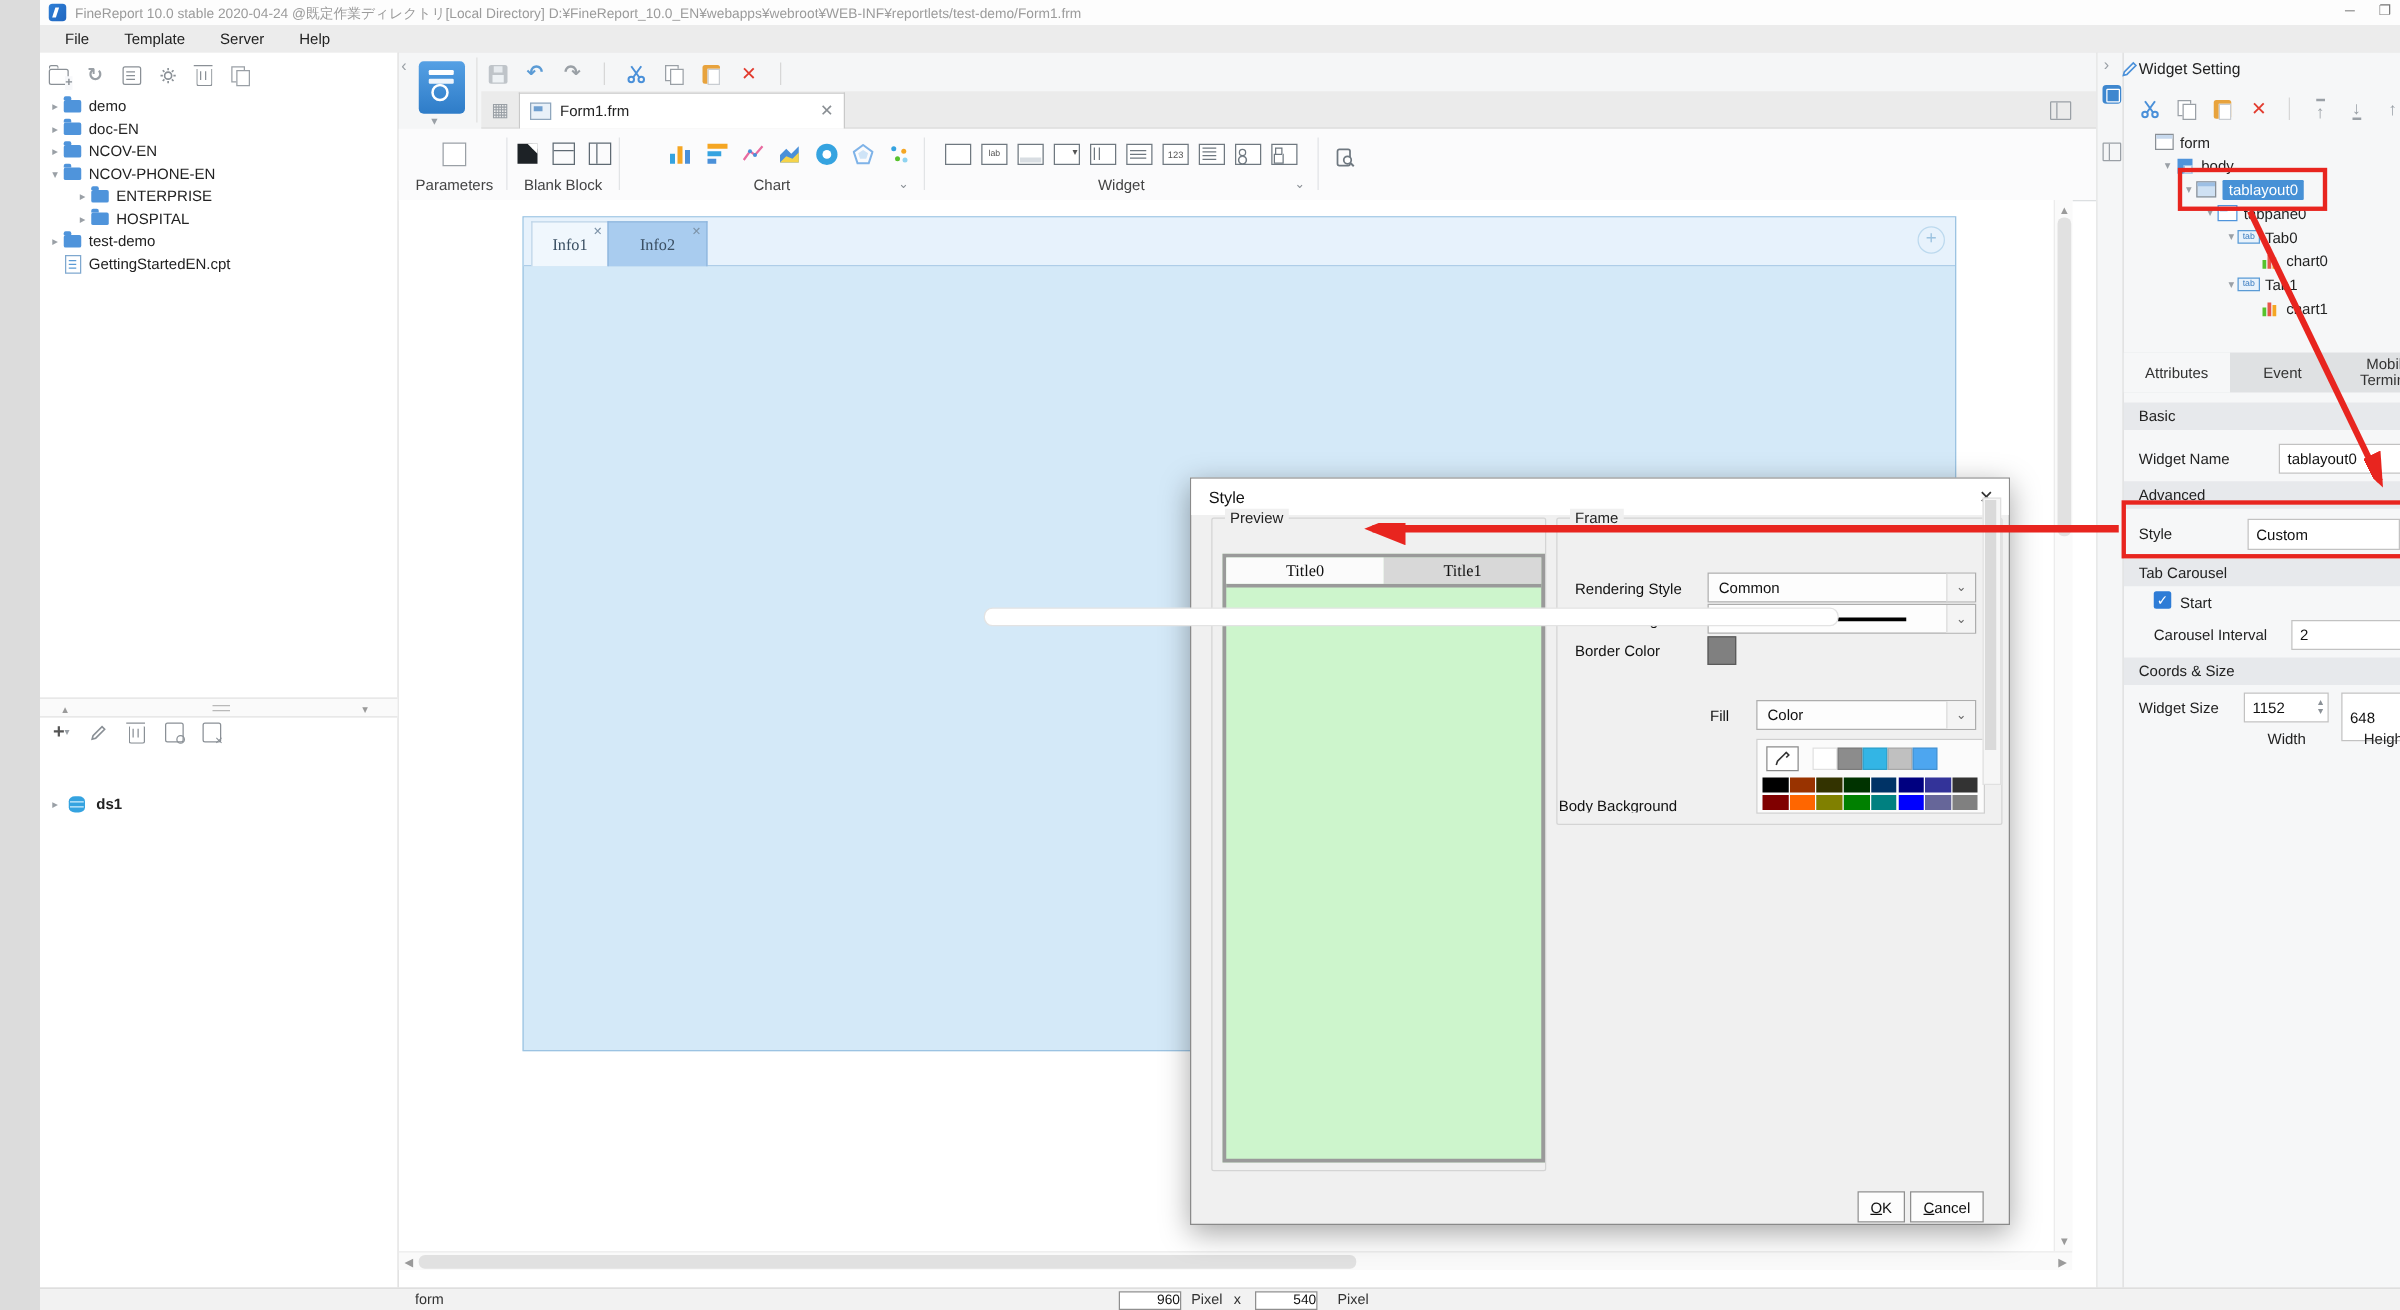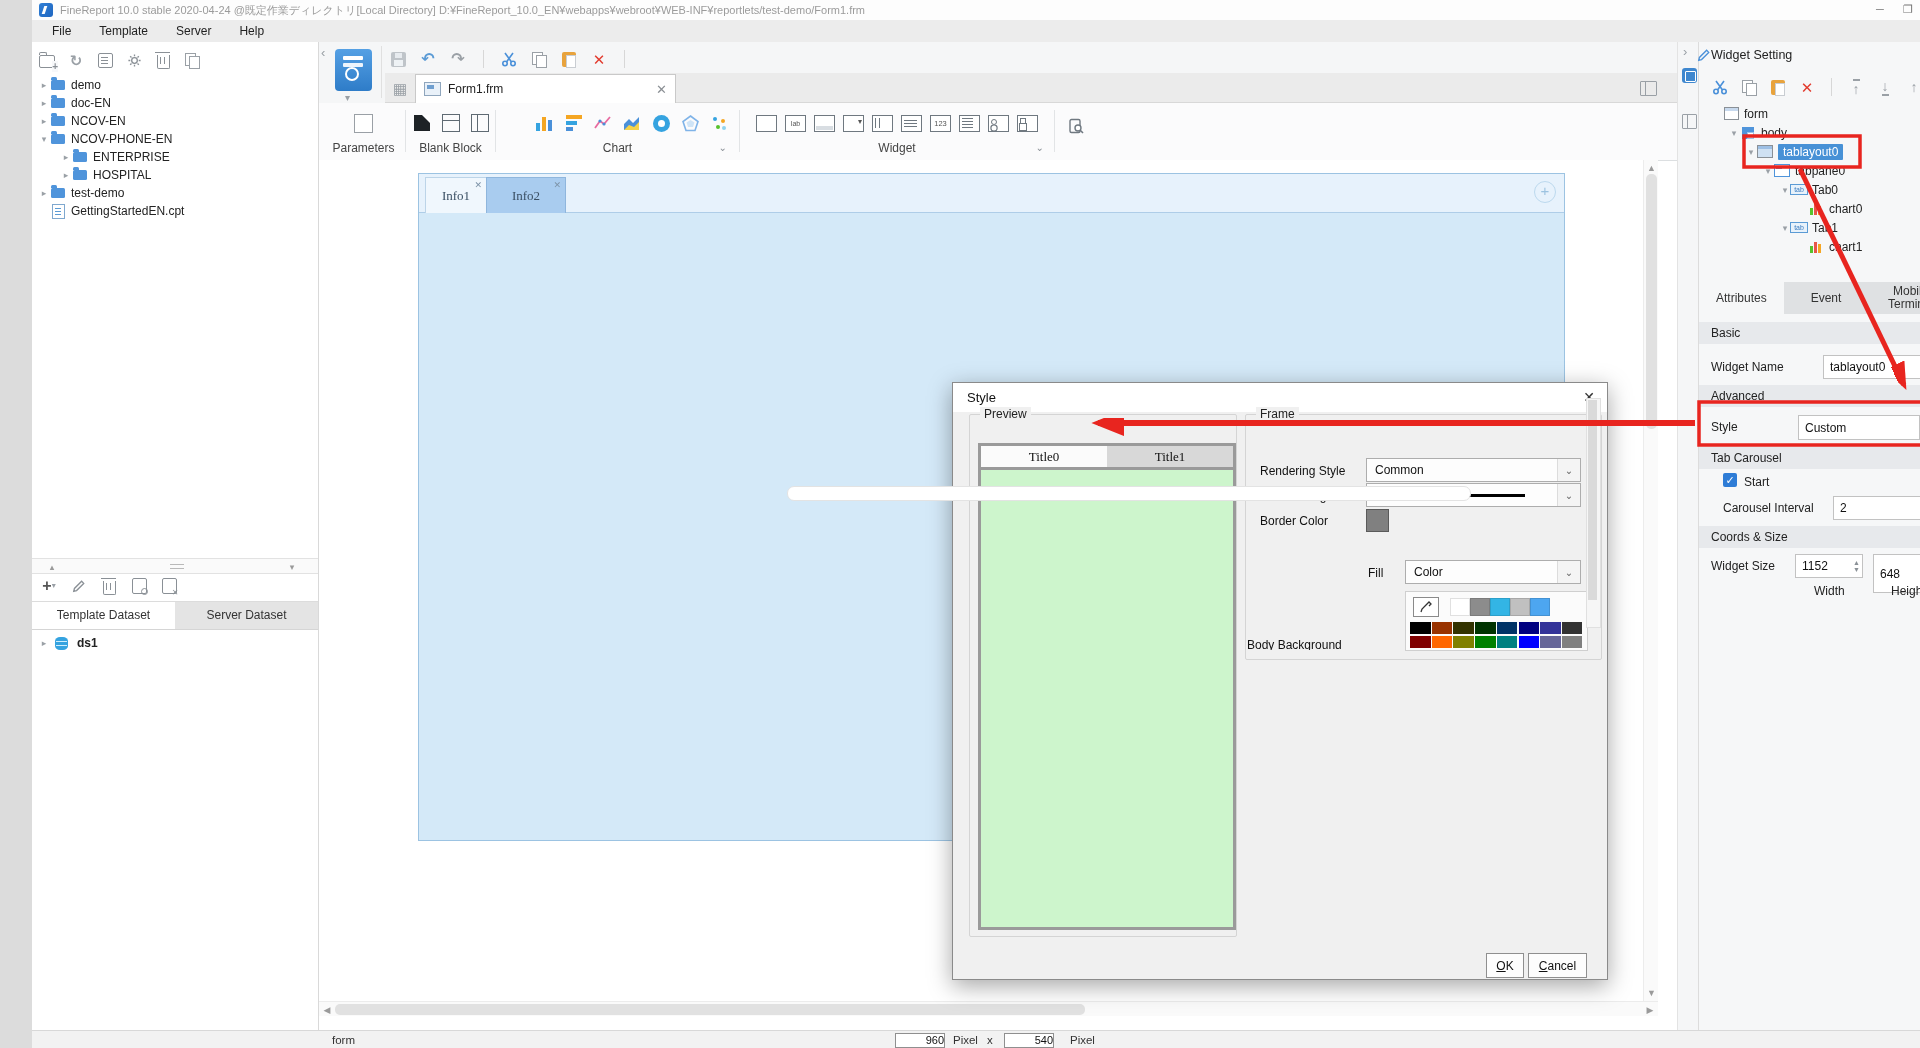--- a/index.html
+++ b/index.html
@@ -335,24 +335,20 @@
         <span class="ico">
           <span class="g-trash"></span>
         </span>
         <span class="ico">
           <span class="g-docmag"></span>
         </span>
         <span class="ico">
           <span class="g-docgear"></span>
         </span>
       </div>
-    <div class="ds-tabs" id="ds-tabs">
-        <div class="ds-tab active">Template Dataset</div>
-        <div class="ds-tab">Server Dataset</div>
-      </div>
     <div class="ds-list" id="ds-list">
         <div class="tree-row" style="padding-left: 6px; height: 22px;">
           <span class="tree-arrow">▸</span>
           <span class="ico tree-ico">
             <span class="g-db"></span>
           </span>
           <span style="font-weight: bold;">ds1</span>
         </div>
       </div>
   </div>

